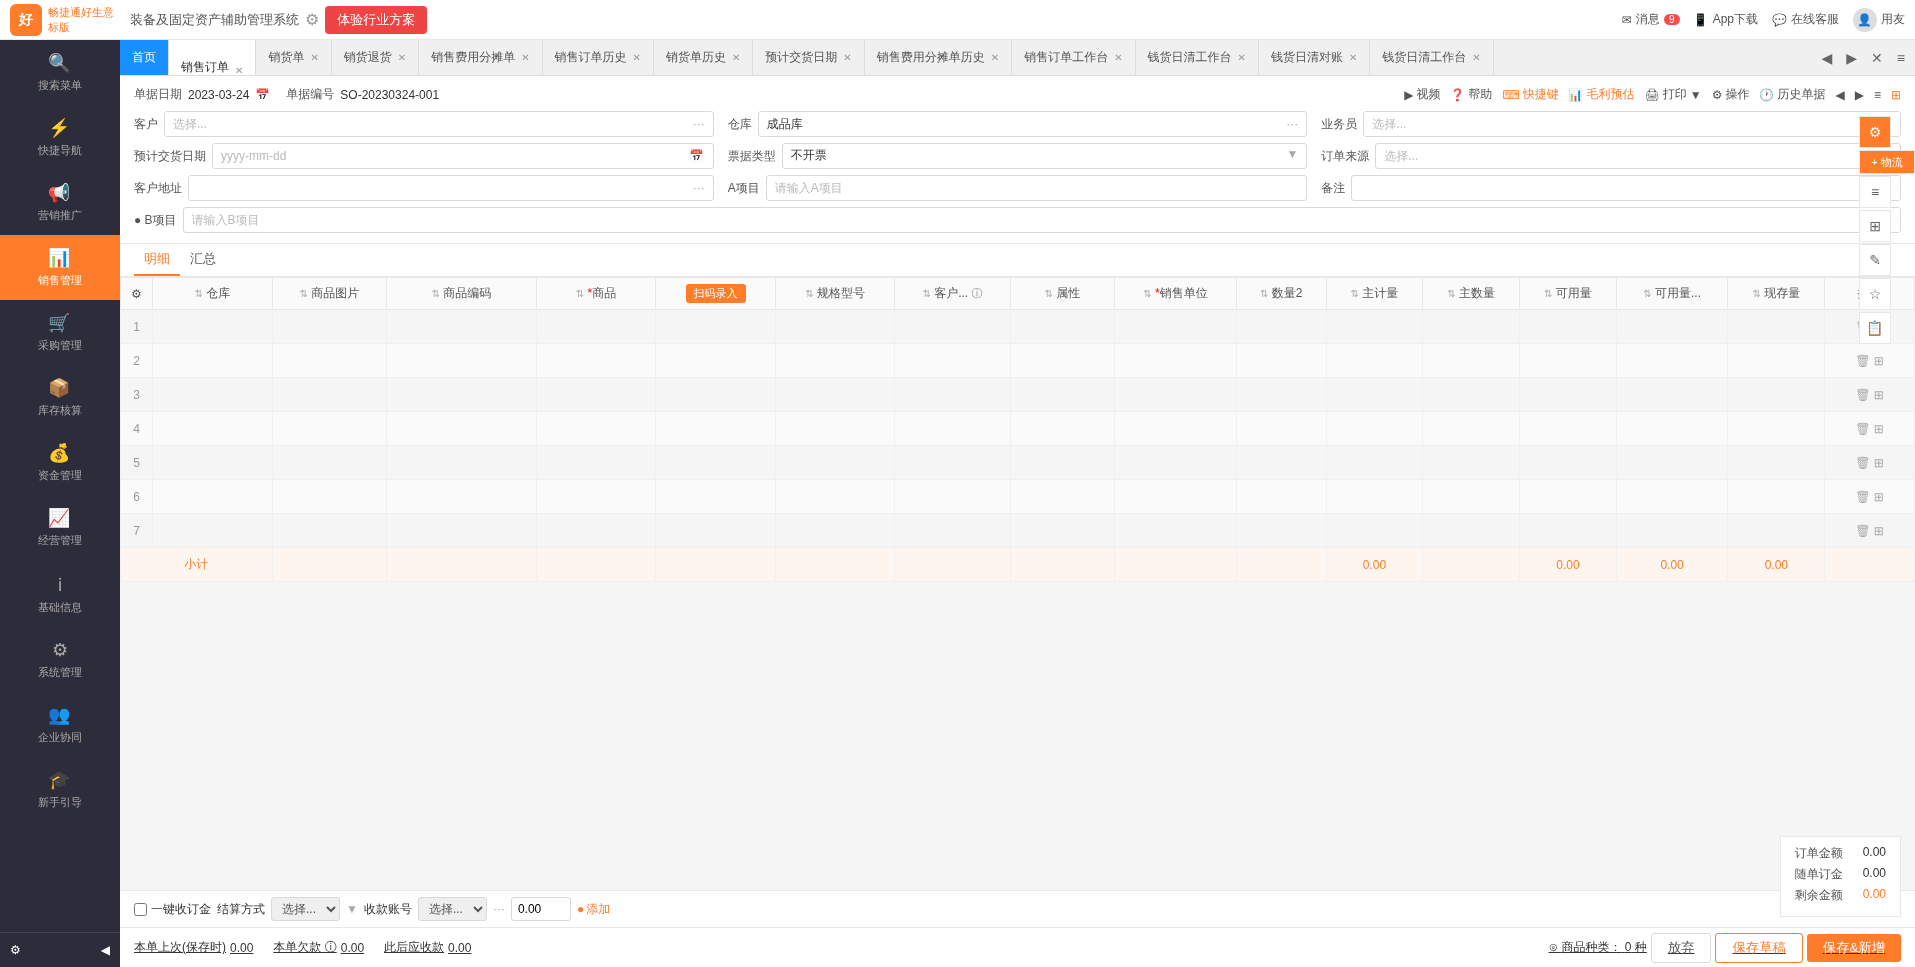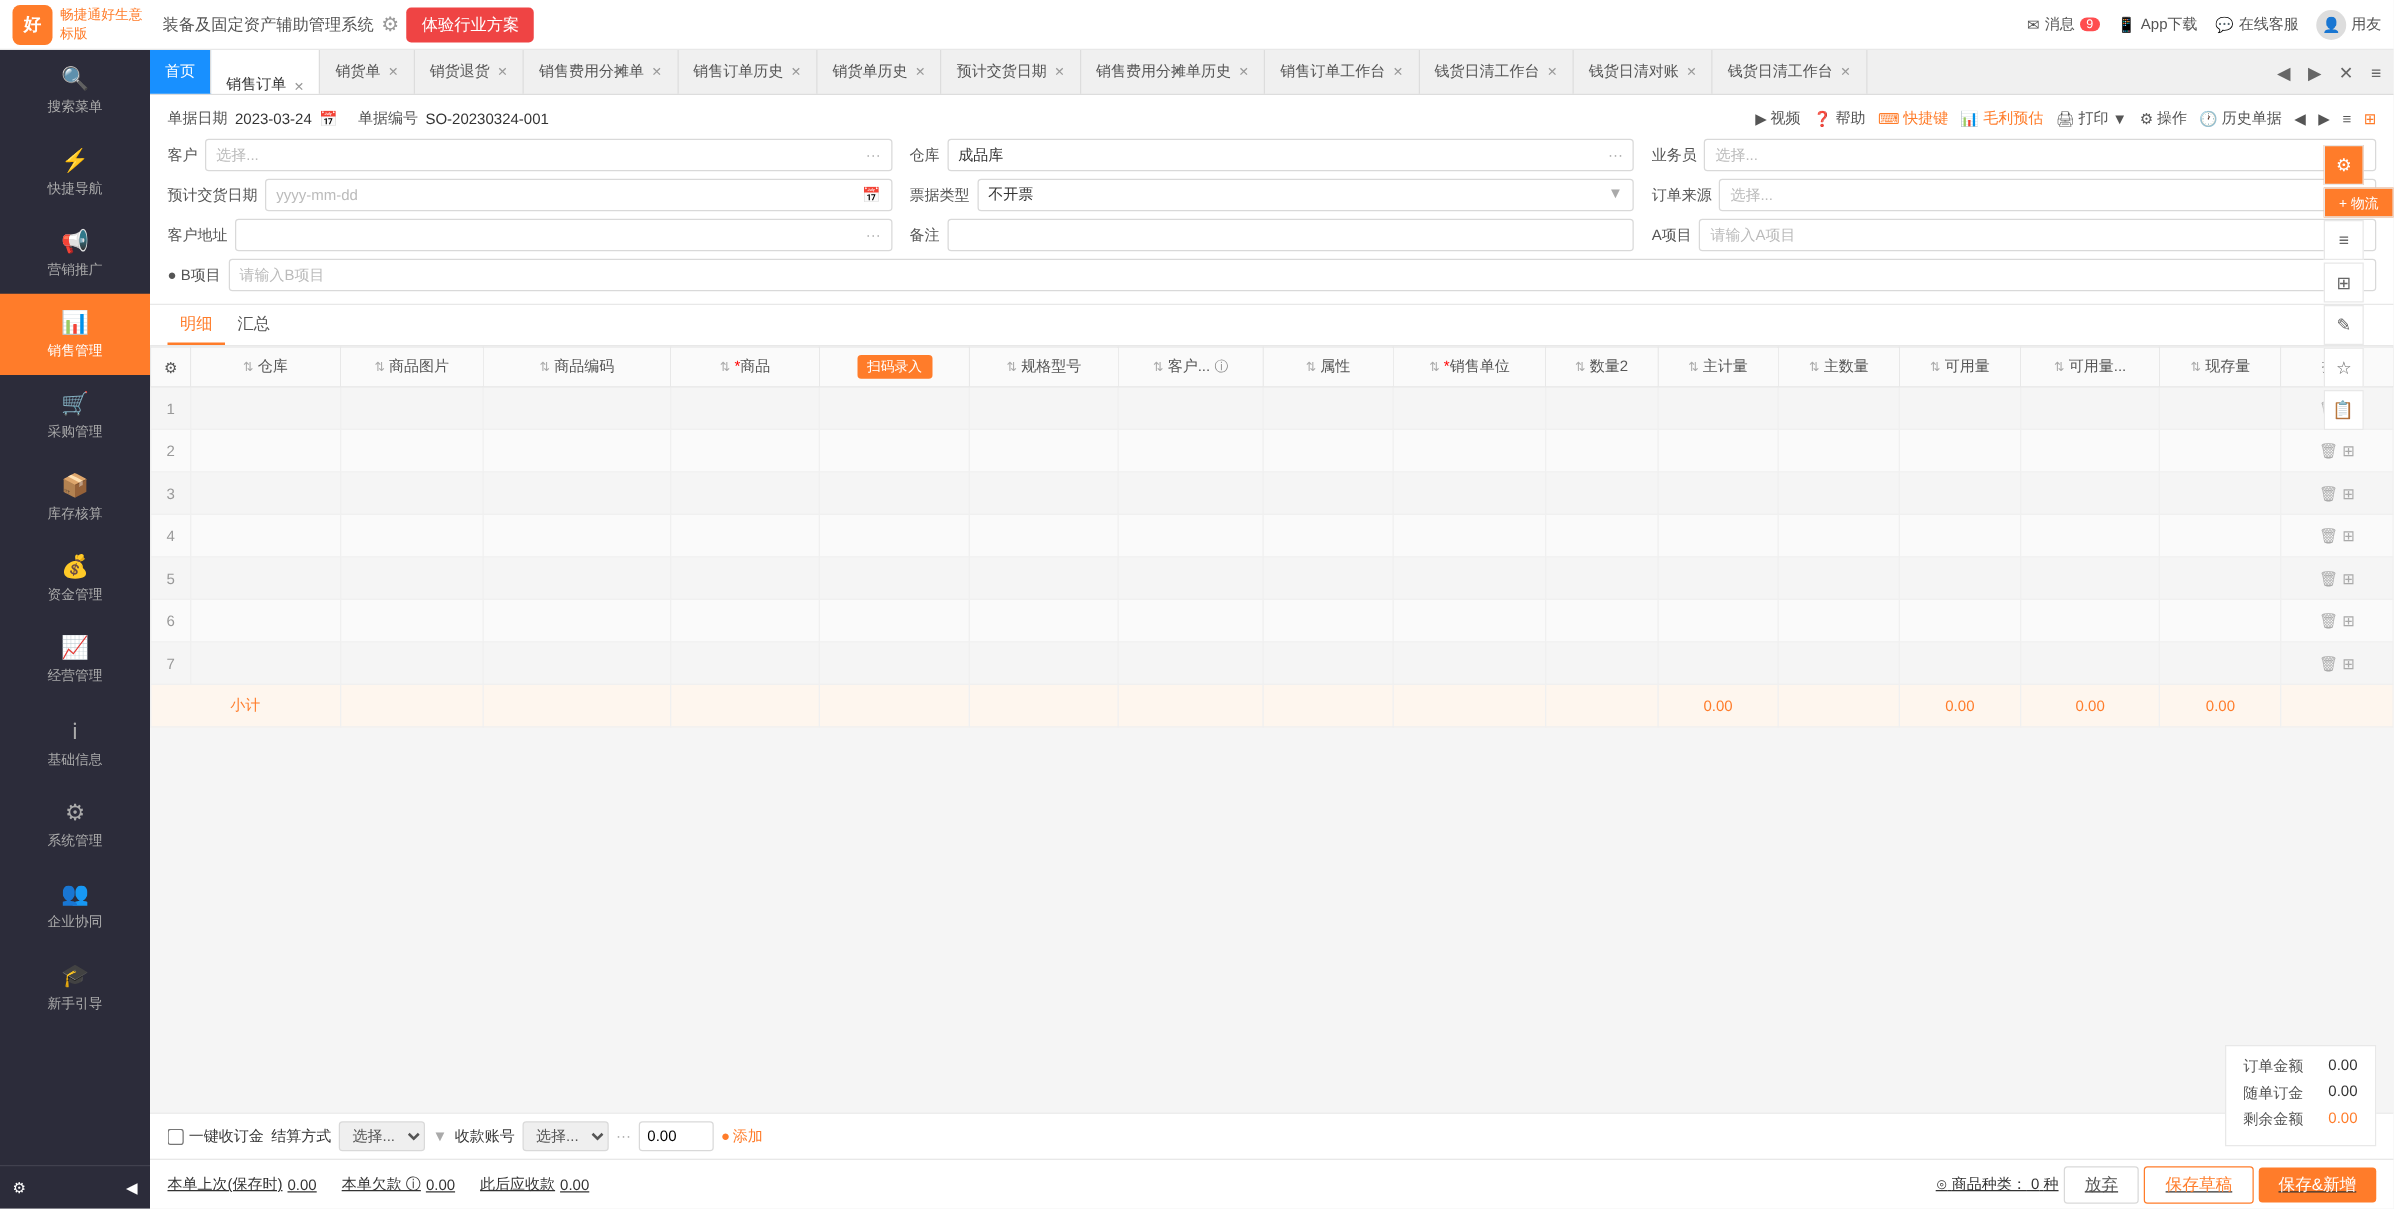--- a/index.html
+++ b/index.html
@@ -378,28 +378,28 @@
       </div>
 
       <div style="display:grid; grid-template-columns:1fr 1fr 1fr; gap:8px 14px; margin-top:6px;">
         <div class="form-row">
           <span class="form-label">客户地址</span>
           <div class="input-field">
             <span class="dots">···</span>
           </div>
         </div>
         <div class="form-row">
-          <span class="form-label">备注</span>
-          <div class="input-field" style="flex:1;"></div>
-        </div>
-        <div class="form-row">
           <span class="form-label required">A项目</span>
           <div class="input-field">
             <span style="color:#bbb;">请输入A项目</span>
           </div>
+        </div>
+        <div class="form-row">
+          <span class="form-label">备注</span>
+          <div class="input-field" style="flex:1;"></div>
         </div>
       </div>
 
       <div style="display:flex; align-items:center; gap:6px; margin-top:6px;">
         <span class="form-label">● <span>B项目</span></span>
         <div class="input-field" style="width:300px;">
           <span style="color:#bbb;">请输入B项目</span>
         </div>
       </div>
     </div>

